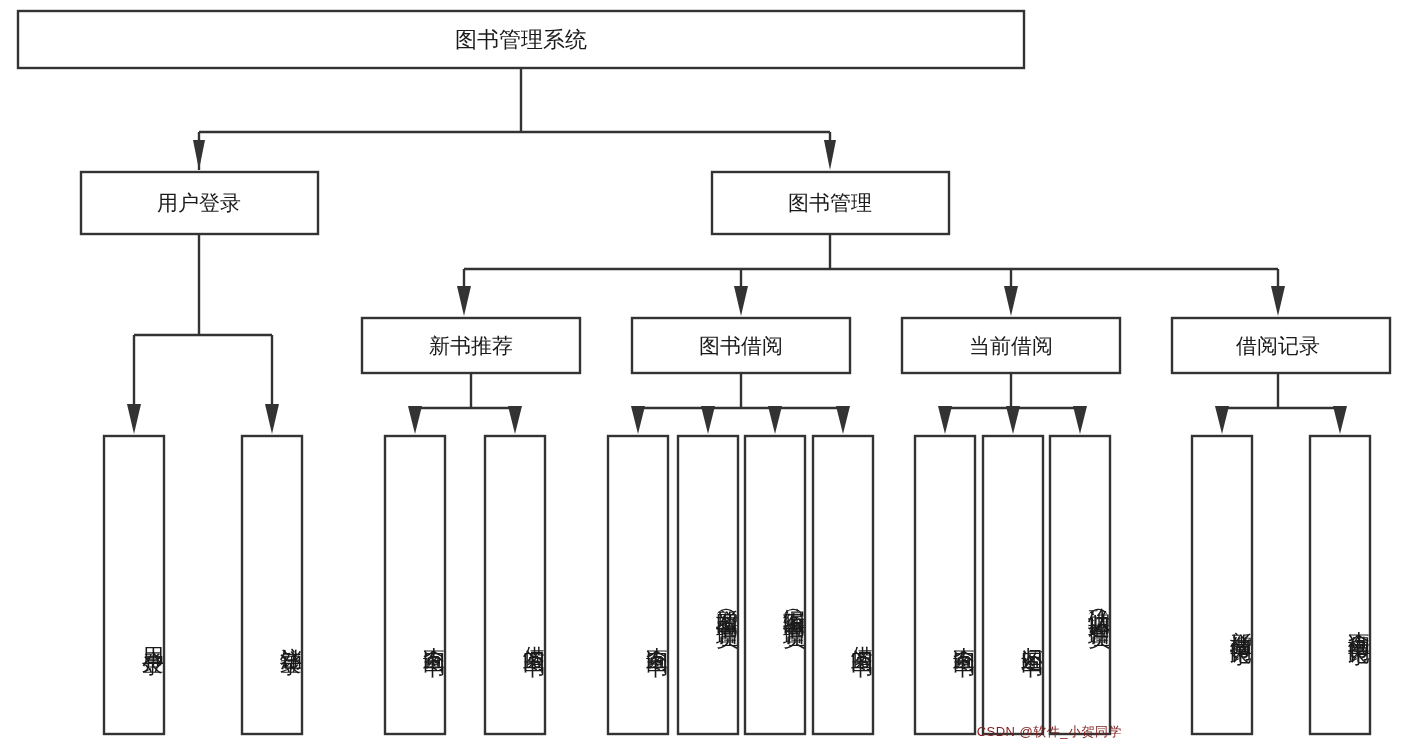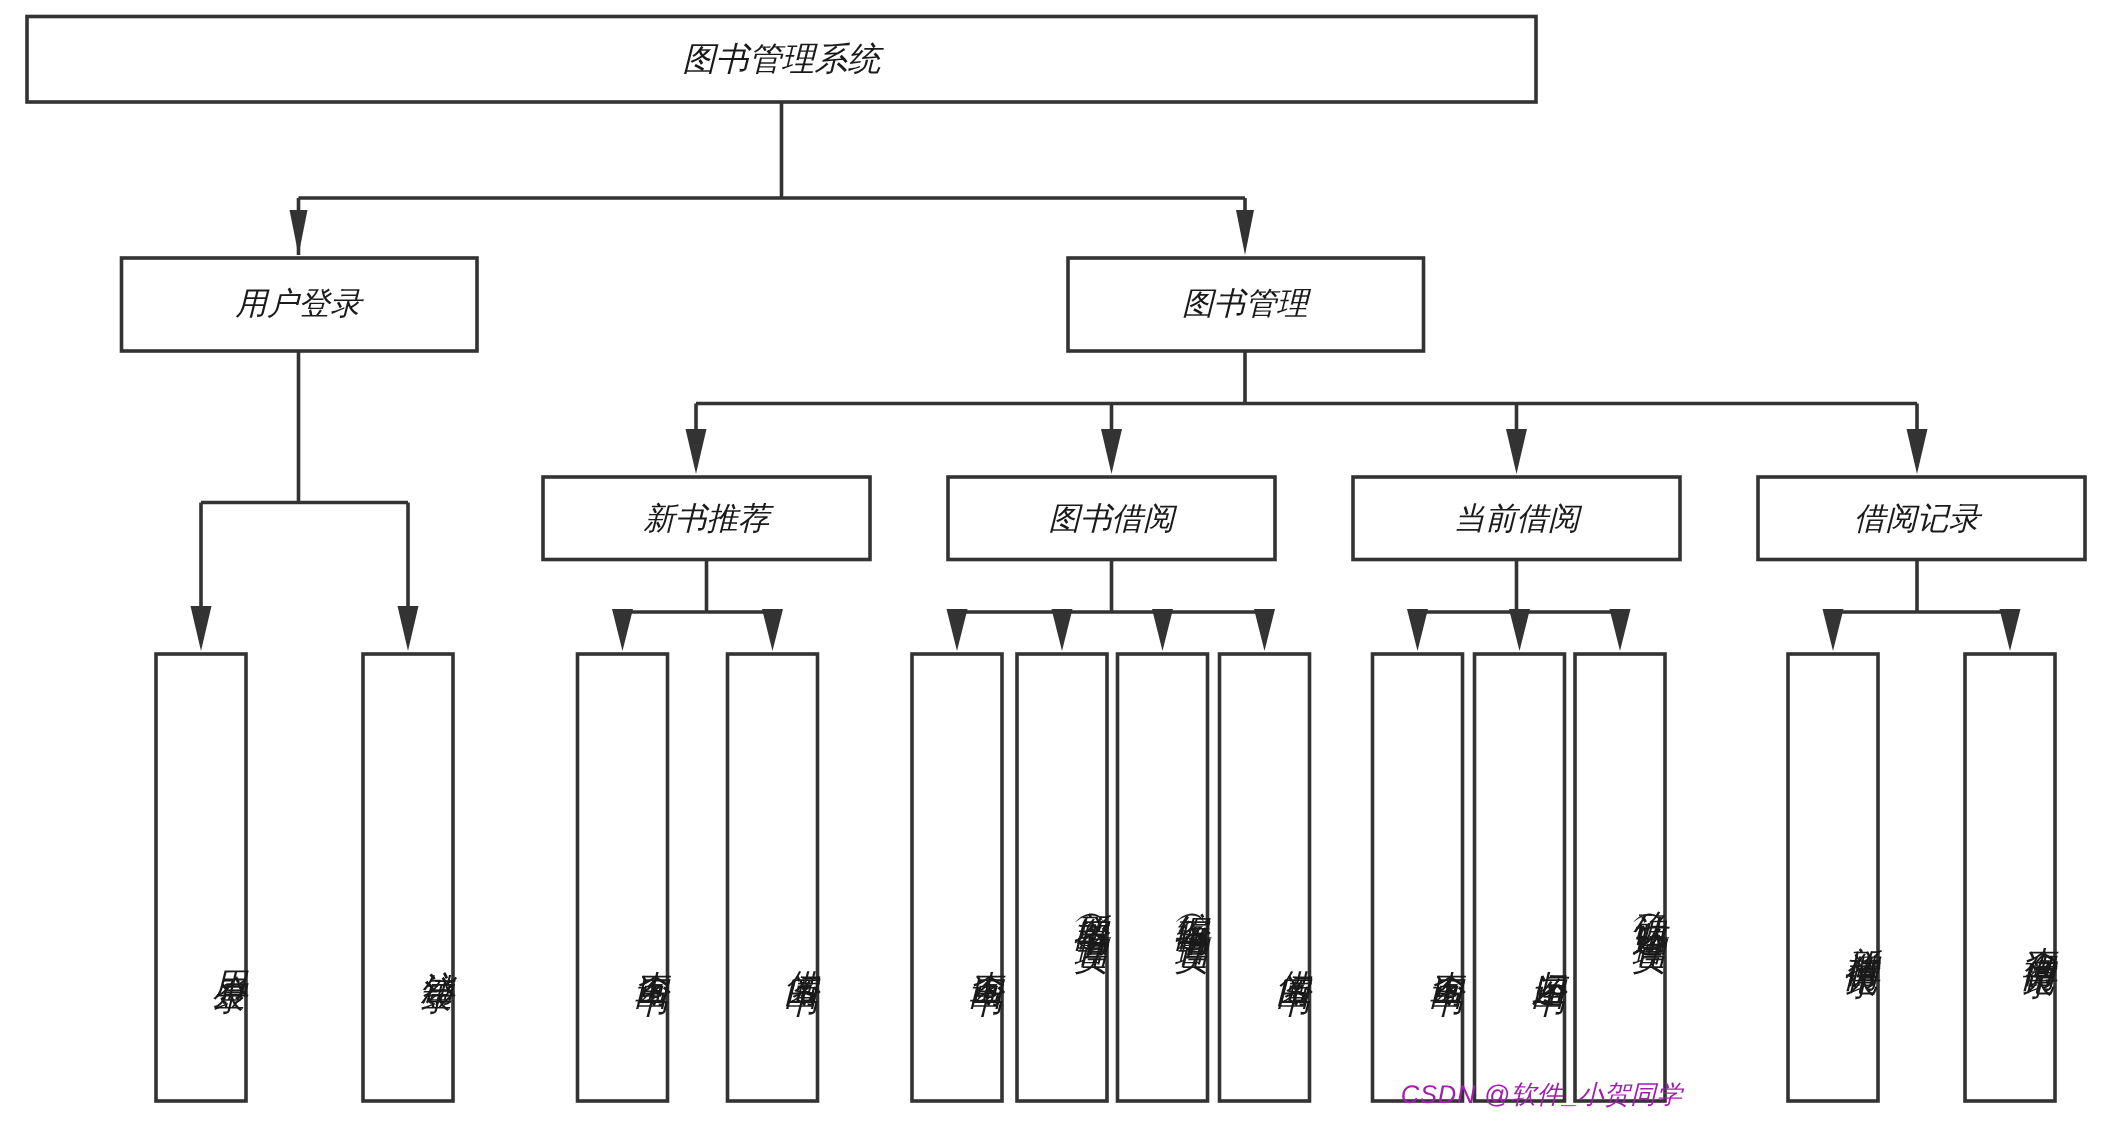--- a/index.html
+++ b/index.html
@@ -11,21 +11,20 @@
     width: 1405px;
     height: 747px;
     font-family: "Liberation Sans", "DejaVu Sans", sans-serif;
     overflow: hidden;
   }
   #diagram-root {
     position: relative;
     width: 1134px;
     height: 747px;
     background: #ffffff;
-    font-style: italic;
   }
   svg#flow {
     position: absolute;
     left: 0;
     top: 0;
     width: 1405px;
     height: 747px;
   }
   .node-box {
     fill: #ffffff;
@@ -70,22 +69,22 @@
     color: #1a1a1a;
     white-space: nowrap;
     text-align: center;
     pointer-events: none;
   }
   .watermark {
     position: absolute;
     right: 12px;
     bottom: 6px;
     font-family: "Liberation Sans", "DejaVu Sans", sans-serif;
-    font-size: 17px;
-    color: #a21caf;
+    font-size: 13px;
+    color: #7f1d1d;
     letter-spacing: 0.5px;
     white-space: nowrap;
   }
 </style>
 </head>
 <body>
 
 <div id="diagram-root">
 
   <svg id="flow" viewBox="0 0 1405 747">

